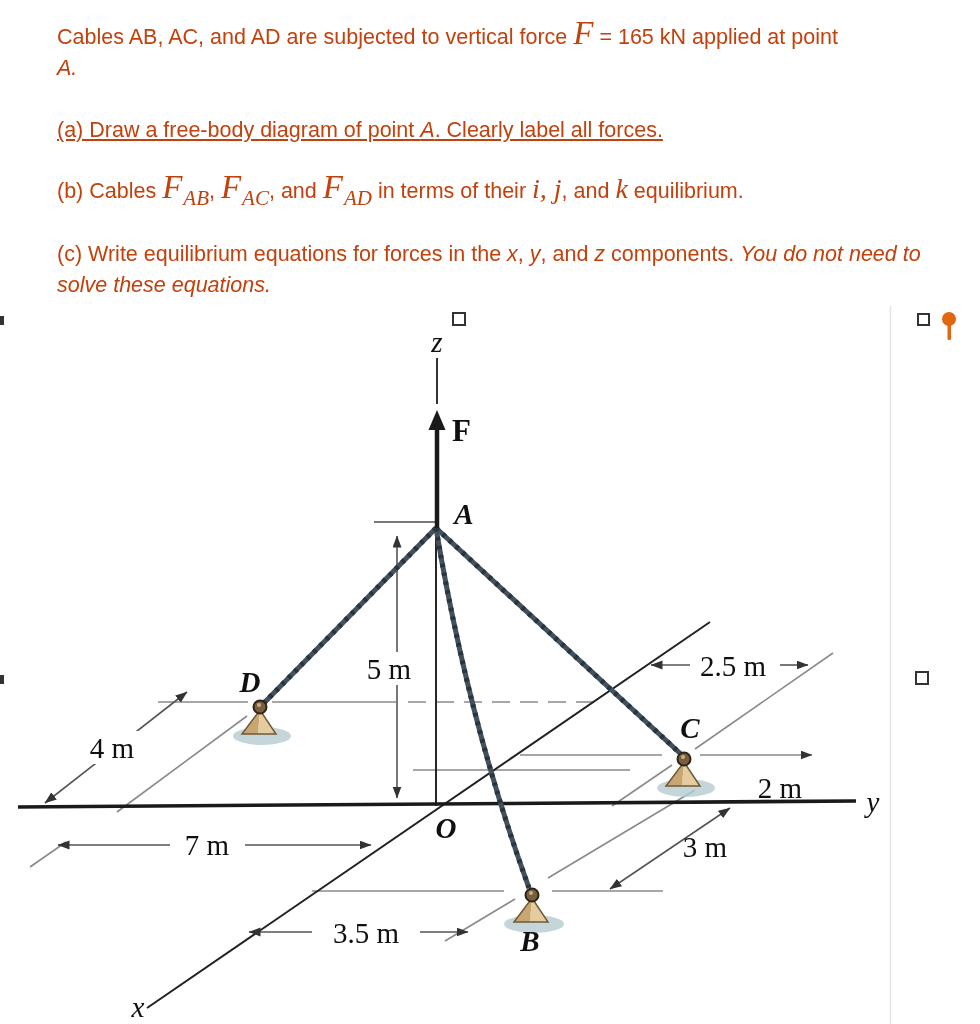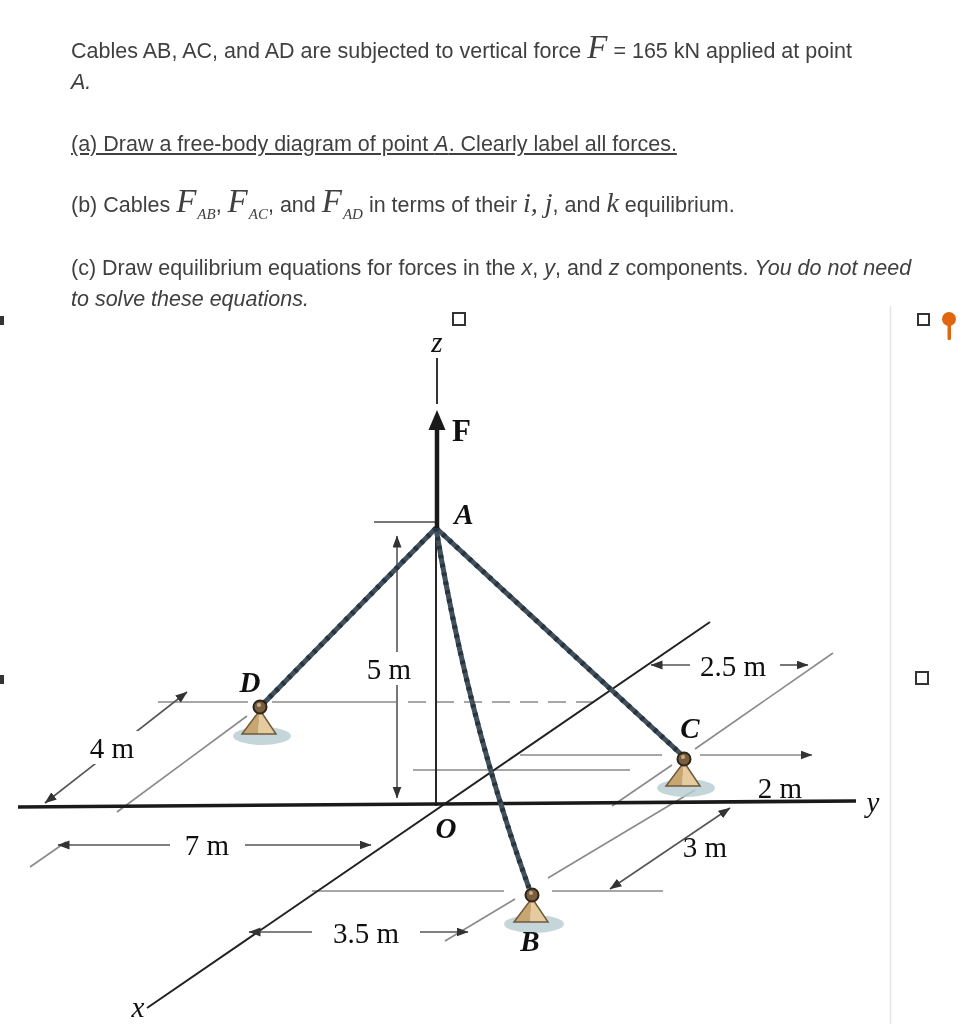--- a/index.html
+++ b/index.html
@@ -2,26 +2,26 @@
 <html><head>
 <meta charset="utf-8">
 <style>
   html,body{margin:0;padding:0;}
   body{
     width:980px;height:1024px;position:relative;background:#ffffff;
     font-family:"Liberation Sans","DejaVu Sans",sans-serif;color:#141414;
     overflow:hidden;
   }
   .problem{position:absolute;left:57px;top:22px;width:885px;}
-  .problem p{margin:14px;font-size:21.5px;line-height:31px;color:#404040;}
+  .problem p{margin:0;font-size:21.5px;line-height:31px;color:#c2410c;}
   .p-a{margin-top:31px !important;text-decoration:underline;}
   .p-b{margin-top:24px !important;line-height:42px !important;}
   .p-c{margin-top:27px !important;}
   .mF{font-family:"Liberation Serif","DejaVu Serif",serif;font-style:italic;font-size:33px;line-height:0;}
-  .msub{font-family:"Liberation Serif","DejaVu Serif",serif;font-style:italic;font-size:15px;vertical-align:-7px;margin-left:1px;line-height:0;}
+  .msub{font-family:"Liberation Serif","DejaVu Serif",serif;font-style:italic;font-size:21px;vertical-align:-7px;margin-left:1px;line-height:0;}
   .mv{font-family:"Liberation Serif","DejaVu Serif",serif;font-style:italic;font-size:28px;line-height:0;text-align:center;}
   .it{font-style:italic;}
   .fig{position:absolute;left:0;top:300px;}
   .svgtxt{font-family:"Liberation Serif","DejaVu Serif",serif;fill:#101010;}
   .pt{font-size:29px;font-style:italic;font-weight:600;}
   .ax{font-size:29px;font-style:italic;}
   .dim{font-size:29px;}
   .fb{font-size:31px;font-weight:bold;}
   .cline{stroke:#8a8a8a;stroke-width:1.6;fill:none;}
   .dline{stroke:#555;stroke-width:1.6;fill:none;}
@@ -35,21 +35,21 @@
 <body>
 
 <div class="problem">
   <p><span>Cables AB, AC, and AD are subjected to vertical force </span><span class="mF">F</span><span> = 165 kN applied at point</span><br>
   <span class="it">A.</span></p>
 
   <p class="p-a"><span>(a) Draw a free-body diagram of point </span><span class="it">A</span><span>. Clearly label all forces.</span></p>
 
   <p class="p-b"><span>(b) Cables </span><span class="mF">F</span><span class="msub">AB</span><span>, </span><span class="mF">F</span><span class="msub">AC</span><span>, and </span><span class="mF">F</span><span class="msub">AD</span><span> in terms of their </span><span class="mv">i, j</span><span>, and </span><span class="mv">k</span><span> equilibrium.</span></p>
 
-  <p class="p-c"><span>(c) Draw equilibrium equations for forces in the </span><span class="it">x</span><span>, </span><span class="it">y</span><span>, and </span><span class="it">z</span><span> components. </span><span class="it">You do not need to solve these equations.</span></p>
+  <p class="p-c"><span>(c) Write equilibrium equations for forces in the </span><span class="it">x</span><span>, </span><span class="it">y</span><span>, and </span><span class="it">z</span><span> components. </span><span class="it">You do not need to solve these equations.</span></p>
 </div>
 
 <svg class="fig" width="980" height="724" viewBox="0 0 980 724">
   <defs>
     <marker id="arr" markerUnits="userSpaceOnUse" markerWidth="13" markerHeight="10" refX="11.5" refY="4.5" orient="auto-start-reverse">
       <path d="M0,0 L12,4.5 L0,9 z" fill="#333"></path>
     </marker>
   </defs>
 
   <line x1="890.5" y1="6" x2="890.5" y2="724" stroke="#e5e5e5" stroke-width="1.5"></line>

